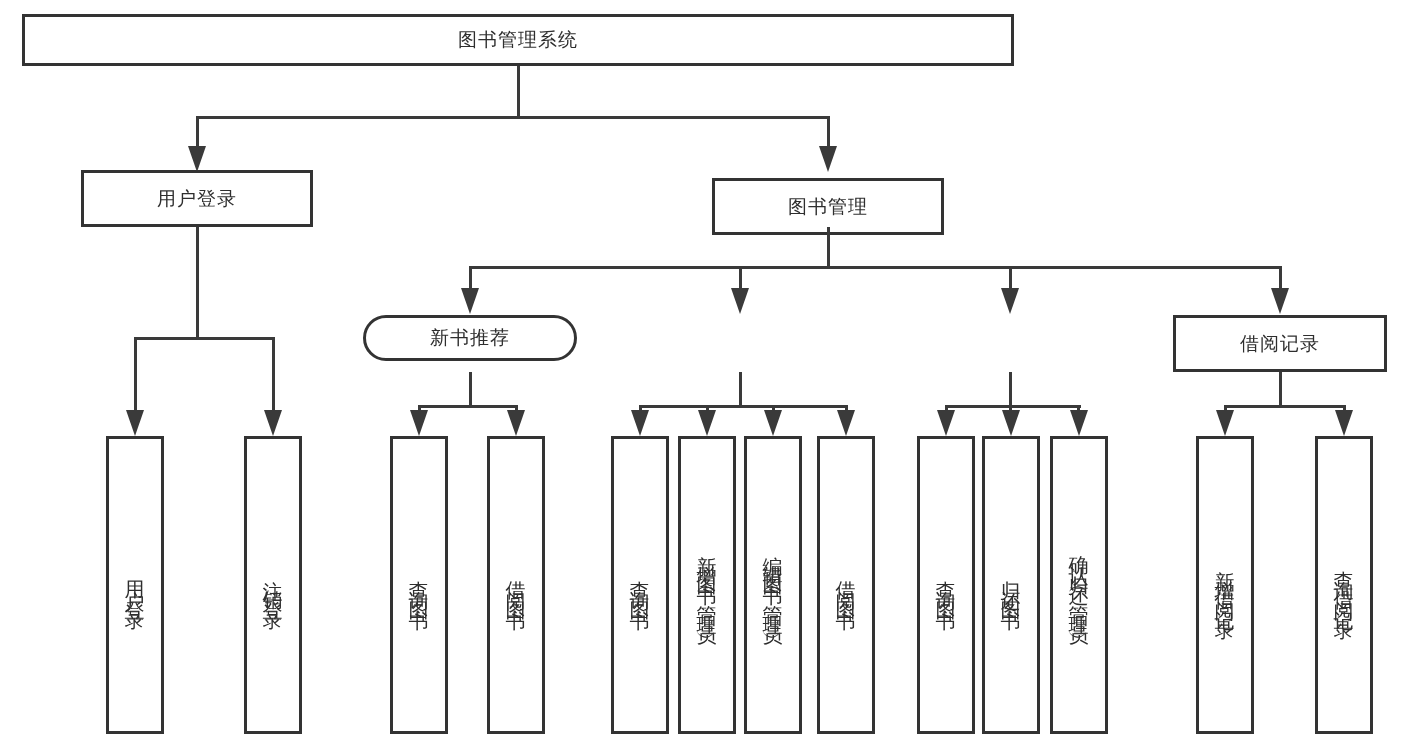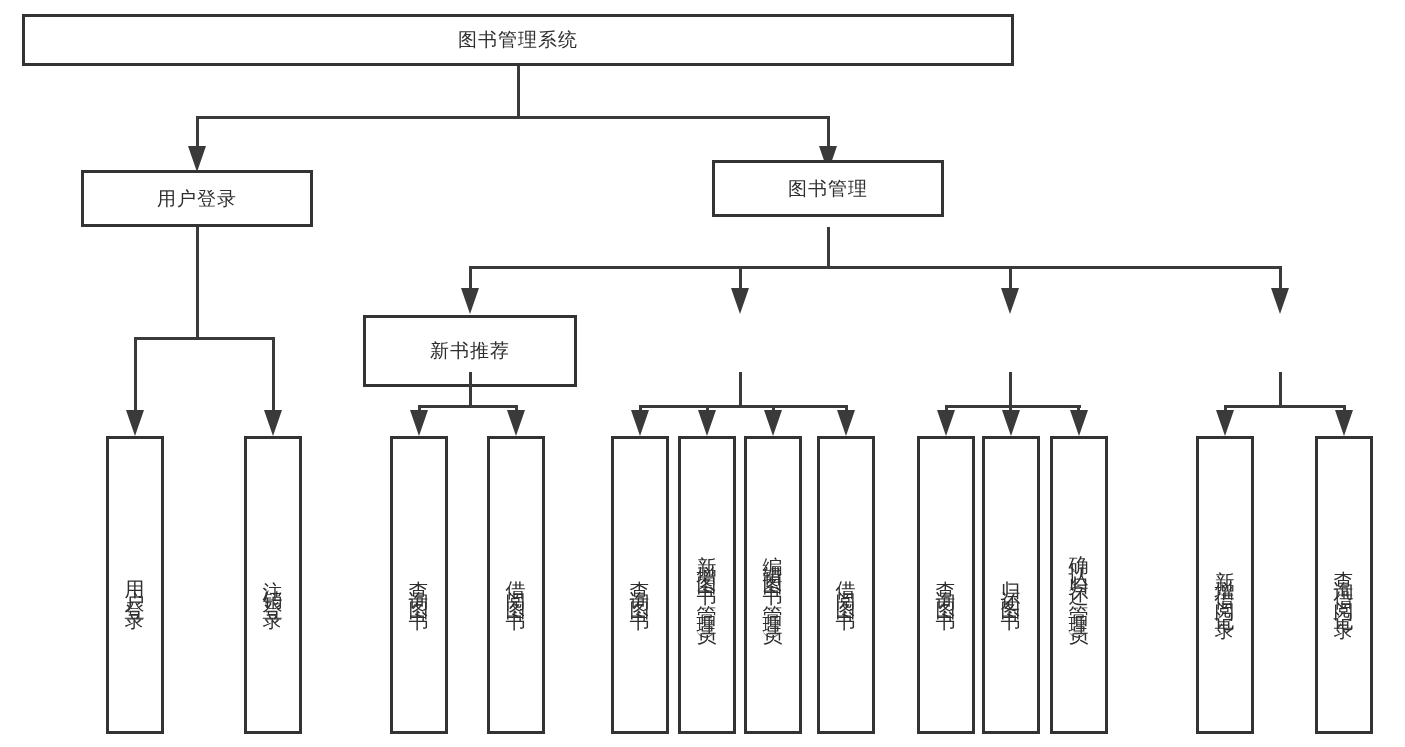--- a/index.html
+++ b/index.html
@@ -47,21 +47,21 @@
   <div class="vline" style="left:517px;top:66px;height:50px;"></div>
   <div class="hline" style="left:196px;top:116px;width:634px;"></div>
   <div class="vline" style="left:196px;top:116px;height:32px;"></div>
   <div class="vline" style="left:827px;top:116px;height:32px;"></div>
   <div class="arrow" style="left:188px;top:146px;"></div>
   <div class="arrow" style="left:819px;top:146px;"></div>
 
   <div class="box hdr" style="left:81px;top:170px;width:232px;height:57px;">
     <span>用户登录</span>
   </div>
-  <div class="box hdr" style="left:712px;top:160px;width:232px;height:57px;">
+  <div class="box hdr" style="left:712px;top:178px;width:232px;height:57px;">
     <span>图书管理</span>
   </div>
 
   <div class="vline" style="left:196px;top:227px;height:112px;"></div>
   <div class="hline" style="left:134px;top:337px;width:141px;"></div>
   <div class="vline" style="left:134px;top:337px;height:75px;"></div>
   <div class="vline" style="left:272px;top:337px;height:75px;"></div>
   <div class="arrow" style="left:126px;top:410px;"></div>
   <div class="arrow" style="left:264px;top:410px;"></div>
 
@@ -69,22 +69,25 @@
   <div class="hline" style="left:469px;top:266px;width:812px;"></div>
   <div class="vline" style="left:469px;top:266px;height:24px;"></div>
   <div class="vline" style="left:739px;top:266px;height:24px;"></div>
   <div class="vline" style="left:1009px;top:266px;height:24px;"></div>
   <div class="vline" style="left:1279px;top:266px;height:24px;"></div>
   <div class="arrow" style="left:461px;top:288px;"></div>
   <div class="arrow" style="left:731px;top:288px;"></div>
   <div class="arrow" style="left:1001px;top:288px;"></div>
   <div class="arrow" style="left:1271px;top:288px;"></div>
 
-  <div class="box hdr" style="left:363px;top:315px;width:214px;height:72px;">
+  <div class="box hdr" style="left:363px;top:315px;width:214px;height:46px;border-radius:25px;">
     <span>新书推荐</span>
+  </div>
+  <div class="box hdr" style="left:1173px;top:315px;width:214px;height:57px;">
+    <span>借阅记录</span>
   </div>
 
   <div class="vline" style="left:469px;top:372px;height:35px;"></div>
   <div class="hline" style="left:418px;top:405px;width:100px;"></div>
   <div class="vline" style="left:418px;top:405px;height:7px;"></div>
   <div class="vline" style="left:515px;top:405px;height:7px;"></div>
   <div class="arrow" style="left:410px;top:410px;"></div>
   <div class="arrow" style="left:507px;top:410px;"></div>
 
   <div class="vline" style="left:739px;top:372px;height:35px;"></div>

